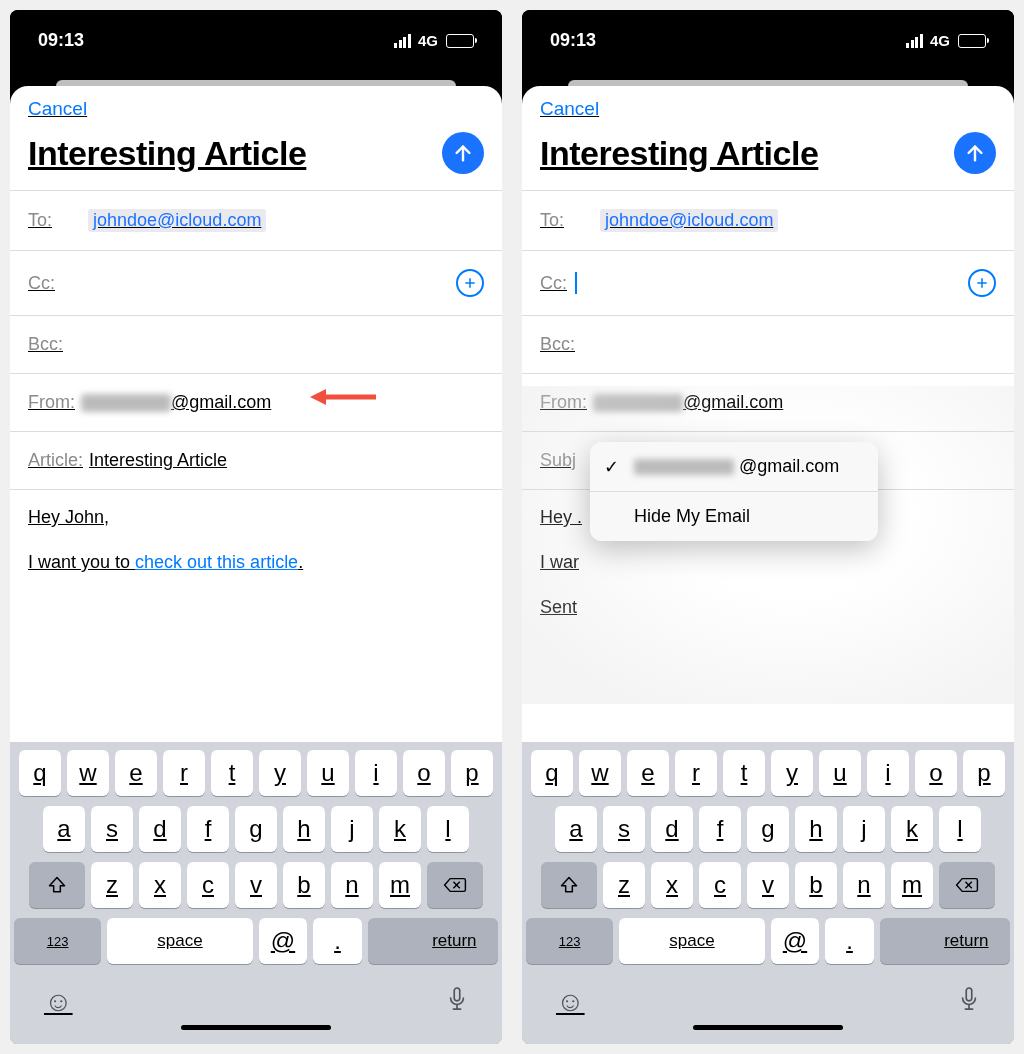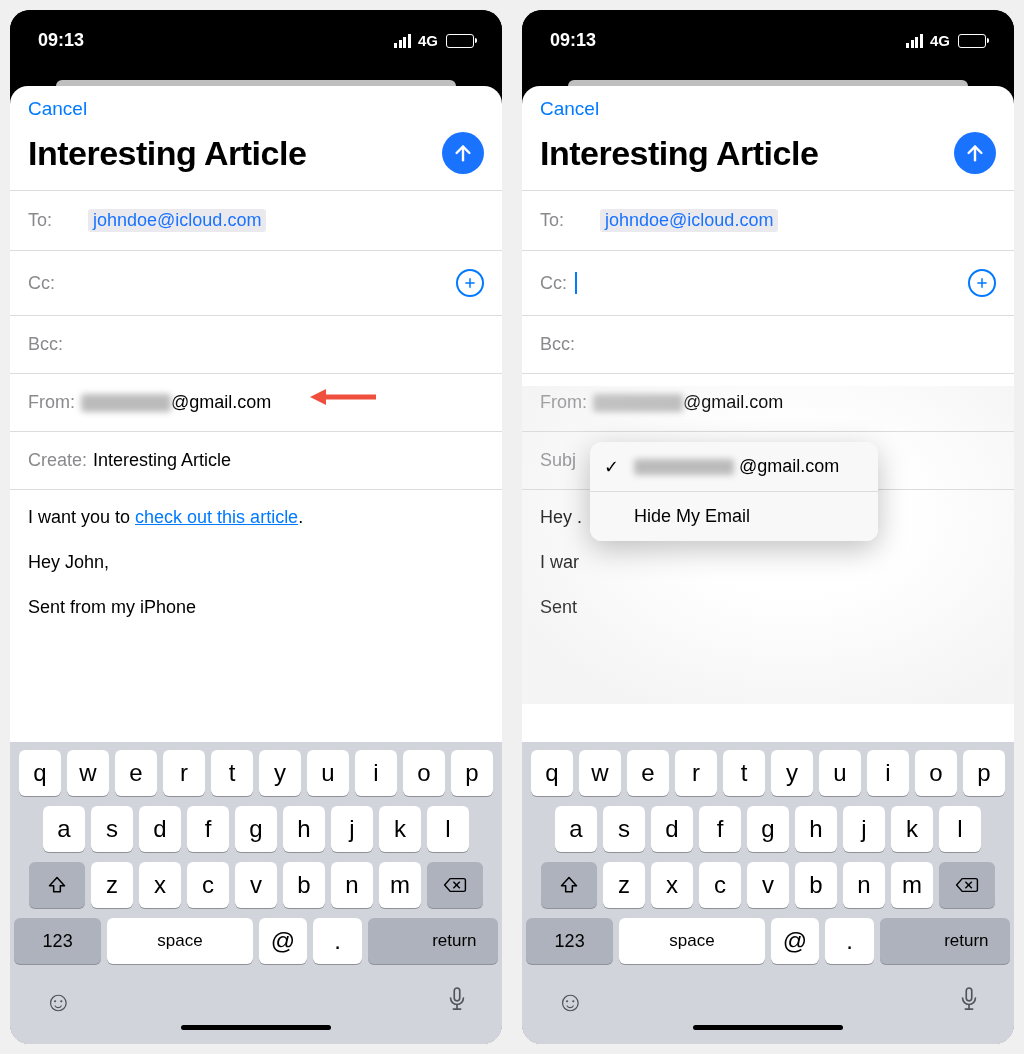--- a/index.html
+++ b/index.html
@@ -8,25 +8,26 @@
     background: #f0f0f0;
     display: flex;
     gap: 20px;
     padding: 10px;
     justify-content: center;
   }
   .phone {
     width: 538px;
     height: 1034px;
     background: #000;
-    border-radius: 20px;
+    border-radius: 8px;
     overflow: hidden;
     display: flex;
     flex-direction: column;
     position: relative;
+    text-decoration: underline;
   }
   .status-bar {
     height: 66px;
     background: #000;
     color: #fff;
     display: flex;
     align-items: center;
     justify-content: space-between;
     padding: 0 28px 5px;
     font-size: 18px;
@@ -132,21 +133,21 @@
     font-size:24px;
     flex:1;
     max-width:42px;
   }
   .krow2 { padding: 0 24px; }
   .fn-key {
     background:#adb2bc; max-width:56px; flex:1.3;
   }
   .space-key { max-width:none; flex:3; font-size:17px; }
   .ret-key { max-width:none; flex:1.8; font-size:17px; background:#adb2bc;padding-left:43px;}
-  .num-key { max-width:none; flex:1.8; font-size:18px; background:#adb2bc;}
+  .num-key { max-width:none; flex:1.8; font-size:13px; background:#adb2bc;}
   .at-key, .dot-key { max-width:50px; }
   .emoji-row {
     display:flex; justify-content:space-between;
     padding: 12px 30px 2px;
     font-size:28px; color:#50545c;
   }
   .home-ind {
     height:5px; width:150px; background:#000; border-radius:3px;
     margin: 4px auto 8px;
   }
@@ -234,30 +235,29 @@
     <div class="field" style="position:relative;">
       <span class="field-label">From:</span>
       <span class="blur" style="width:90px;height:18px;background:#bbb;border-radius:3px;"></span>
       <span>@gmail.com</span>
       <svg class="arrow-annot" viewBox="0 0 70 40">
         <line x1="68" y1="20" x2="12" y2="20" stroke="#f04f3e" stroke-width="5"></line>
         <polygon points="2,20 18,12 18,28" fill="#f04f3e"></polygon>
       </svg>
     </div>
     <div class="field">
-      <span class="field-label">Create:</span>
+      <span class="field-label">Article:</span>
       <span class="field-value">Interesting Article</span>
     </div>
 
     <div class="body-area">
+      <p>Hey John,</p>
       <p>
         <span>I want you to </span><span class="link-text">check out this article</span><span>.</span>
       </p>
-      <p>Hey John,</p>
-      <p>Sent from my iPhone</p>
     </div>
 
     <div class="keyboard">
       <div class="krow">
         <div class="key">q</div>
         <div class="key">w</div>
         <div class="key">e</div>
         <div class="key">r</div>
         <div class="key">t</div>
         <div class="key">y</div>

